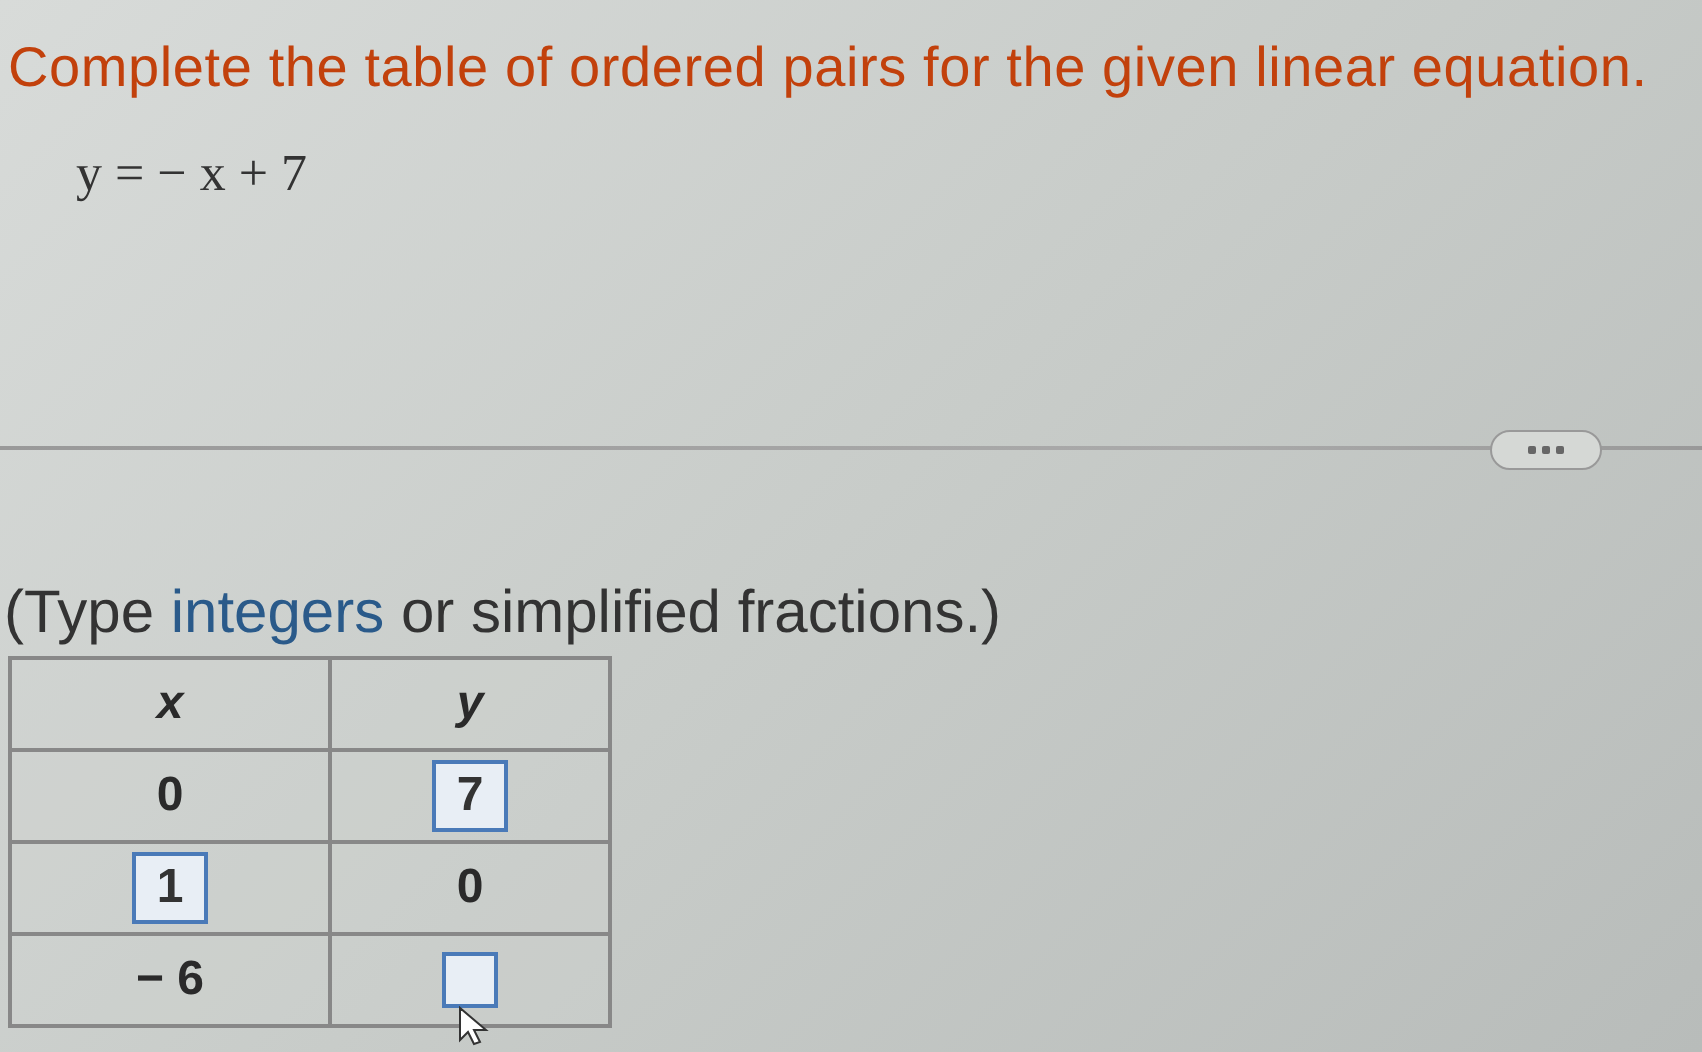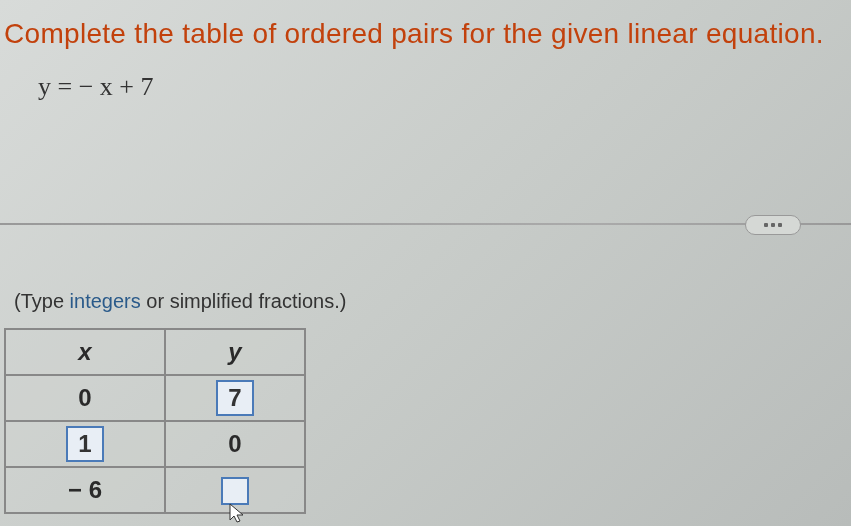--- a/index.html
+++ b/index.html
@@ -63,22 +63,22 @@
     }
     .ellipsis-dots span {
       width: 4px;
       height: 4px;
       background: #666;
       border-radius: 1px;
     }
     .instruction {
       position: absolute;
       top: 290px;
-      left: 14px;
-      font-size: 20px;
+      left: 2px;
+      font-size: 30px;
       color: #333;
     }
     .instruction .integers {
       color: #2a5a8a;
     }
     .table {
       position: absolute;
       top: 328px;
       left: 4px;
       border-collapse: collapse;

